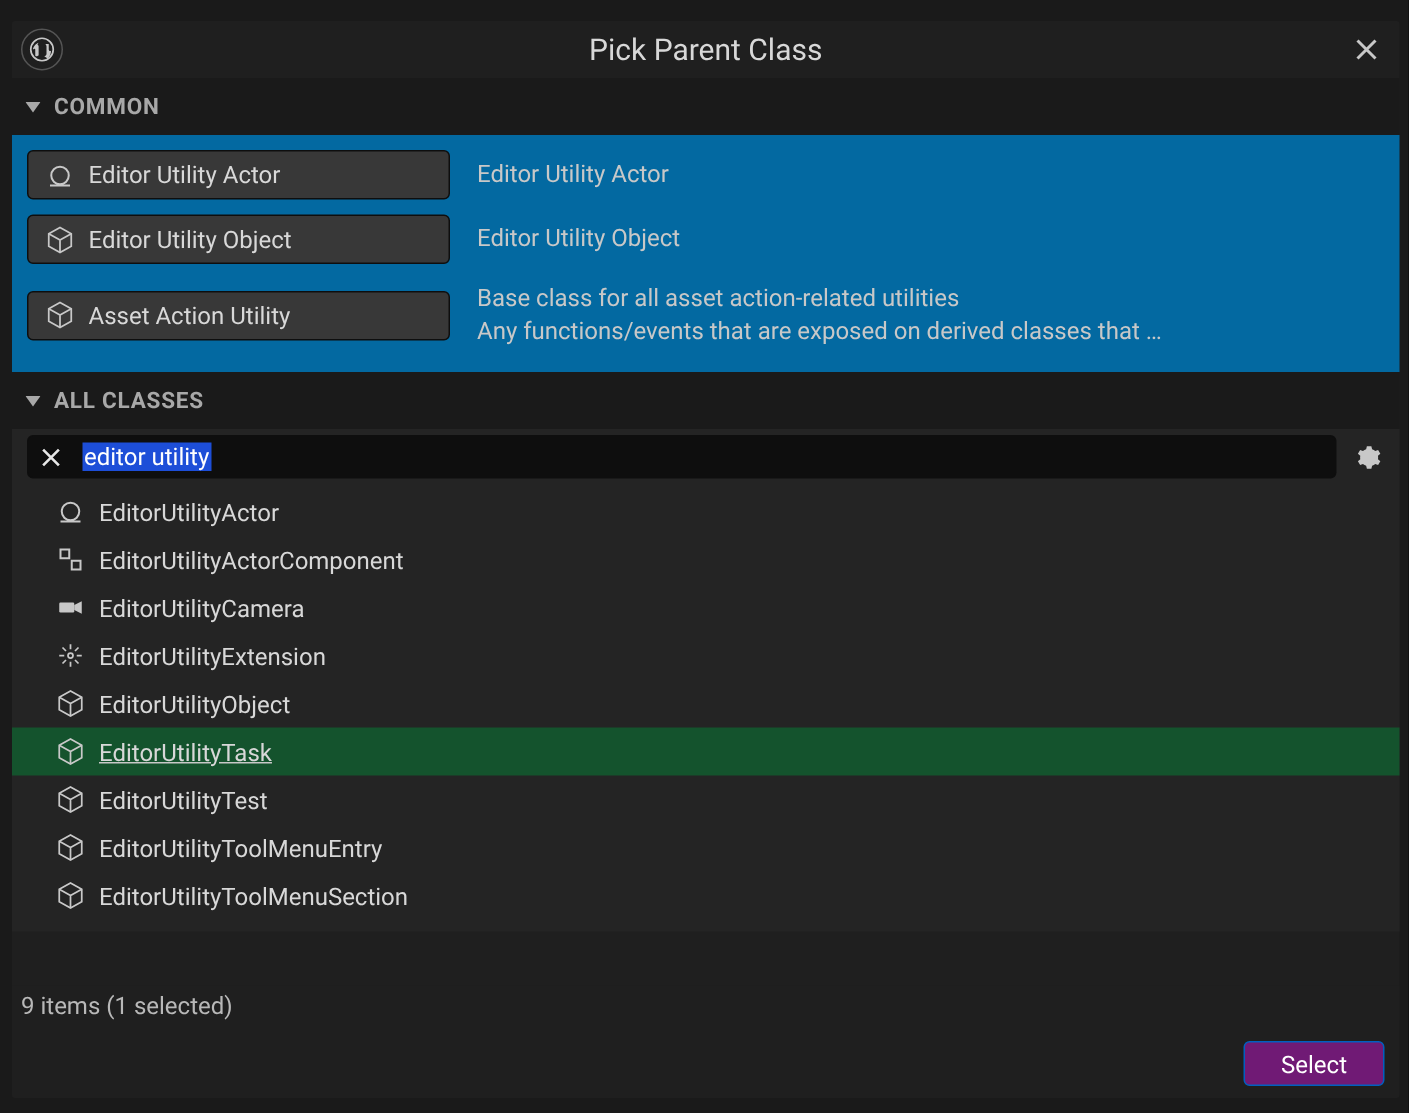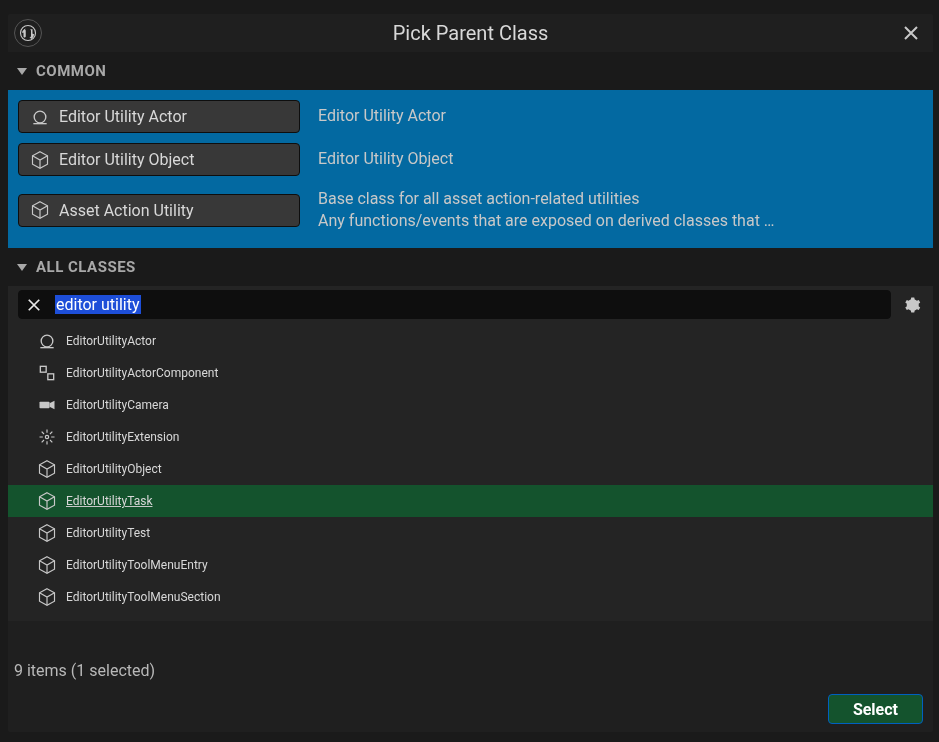--- a/index.html
+++ b/index.html
@@ -160,21 +160,21 @@
   .class-row {
     height: 32px;
     display: flex;
     align-items: center;
     padding-left: 28px;
     gap: 8px;
     cursor: pointer;
   }
   .class-row.selected { background: #14532d; text-decoration: underline; }
   .class-row .row-icon { width: 22px; height: 22px; display:flex; align-items:center; justify-content:center; }
-  .class-row .row-label { color: #d8d8d8; font-size: 12px; }
+  .class-row .row-label { color: #d8d8d8; font-size: 16px; }
 
   .status-row {
     padding: 4px 6px 0 6px;
     color: #b8b8b8;
     font-size: 16px;
     background: #1f1f1f;
     margin-top: 36px;
   }
 
   .button-row {
@@ -186,23 +186,23 @@
   .btn {
     height: 30px;
     padding: 0 24px;
     border-radius: 4px;
     font-size: 16px;
     display: flex; align-items: center; justify-content: center;
     cursor: pointer;
     border: 1px solid #0e0e0e;
   }
   .btn.primary {
-    background: #14532d;
+    background: #701a75;
     color: #fff;
-    font-weight: 700;
+    font-weight: 400;
     border-color: #0060c0;
   }
   .btn.secondary {
     background: #3a3a3a;
     color: #d8d8d8;
   }
 
   
   .ic-cube { stroke:#c8c8c8; stroke-width:1.4; fill:none; }
   .ic-cam { fill:#c8c8c8; }

